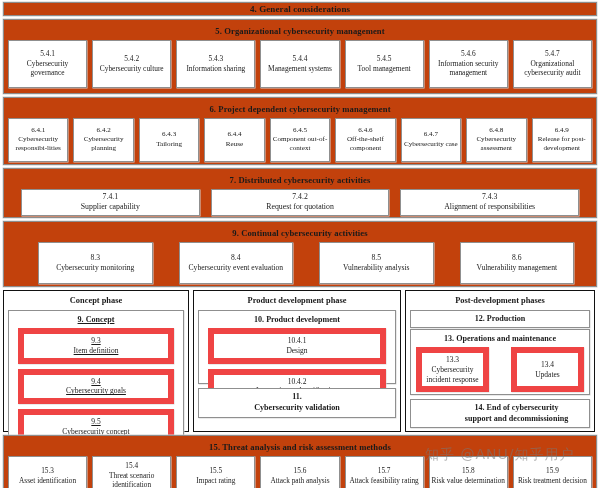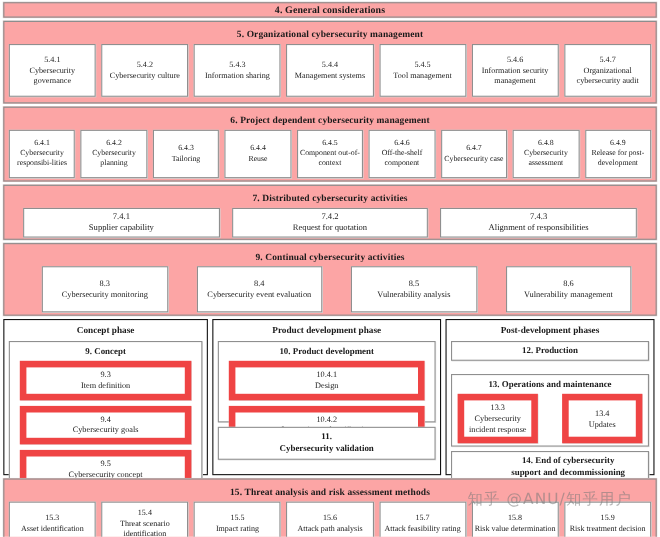--- a/index.html
+++ b/index.html
@@ -15,21 +15,21 @@
     box-sizing:border-box;
     padding:2px 3px 2px 3px;
     display:flex;flex-direction:column;
     gap:3px;
   }
 
   
   .band{
     border:1px solid #8d8d8d;
     box-shadow:0 0 0 0.5px #cfcfcf;
-    background:#fca5a5;
+    background:#c2410c;
     box-sizing:border-box;
     padding:3px 4px 5px 4px;
   }
   .band-title{
     text-align:center;
     font-weight:bold;
     font-size:8.6px;
     line-height:12px;
     letter-spacing:0.1px;
     padding:2px 0 3px 0;
@@ -129,31 +129,31 @@
     align-items:center;justify-content:center;
     text-align:center;
     font-size:7.5px;line-height:9.8px;
     padding:2px 2px;
   }
 
   #phase-concept{width:186px;}
   #phase-product{width:208px;}
   #phase-post{width:190px;}
 
-  #phase-concept .clause{flex:1;}
+  #phase-concept .clause{flex:1;text-decoration:underline;}
   #phase-concept .subs{gap:5px;margin:1px 6px 2px 6px;}
 
   #phase-product .clause-10{height:74px;}
   #phase-product .subs{gap:5px;margin:1px 6px 2px 6px;}
   #phase-product .clause-11{margin-top:4px;height:30px;justify-content:center;}
   #phase-product .clause-11 .clause-title{padding:0;font-size:8.1px;line-height:10.6px;}
 
   #phase-post .clause-12{height:20px;justify-content:center;}
   #phase-post .clause-12 .clause-title{padding:0;}
-  #phase-post .clause-13{margin-top:12px;height:66px;}
+  #phase-post .clause-13{margin-top:1px;height:66px;}
   #phase-post .clause-13 .subs{margin:1px 2px 2px 2px;gap:22px;}
   #phase-post .clause-14{margin-top:4px;flex:1;padding-left:36px;}
   #phase-post .clause-14 .clause-title{padding:0;line-height:11px;}
 
   
   .watermark{
     position:absolute;
     left:425px;top:446px;
     width:195px;height:34px;
     pointer-events:none;

